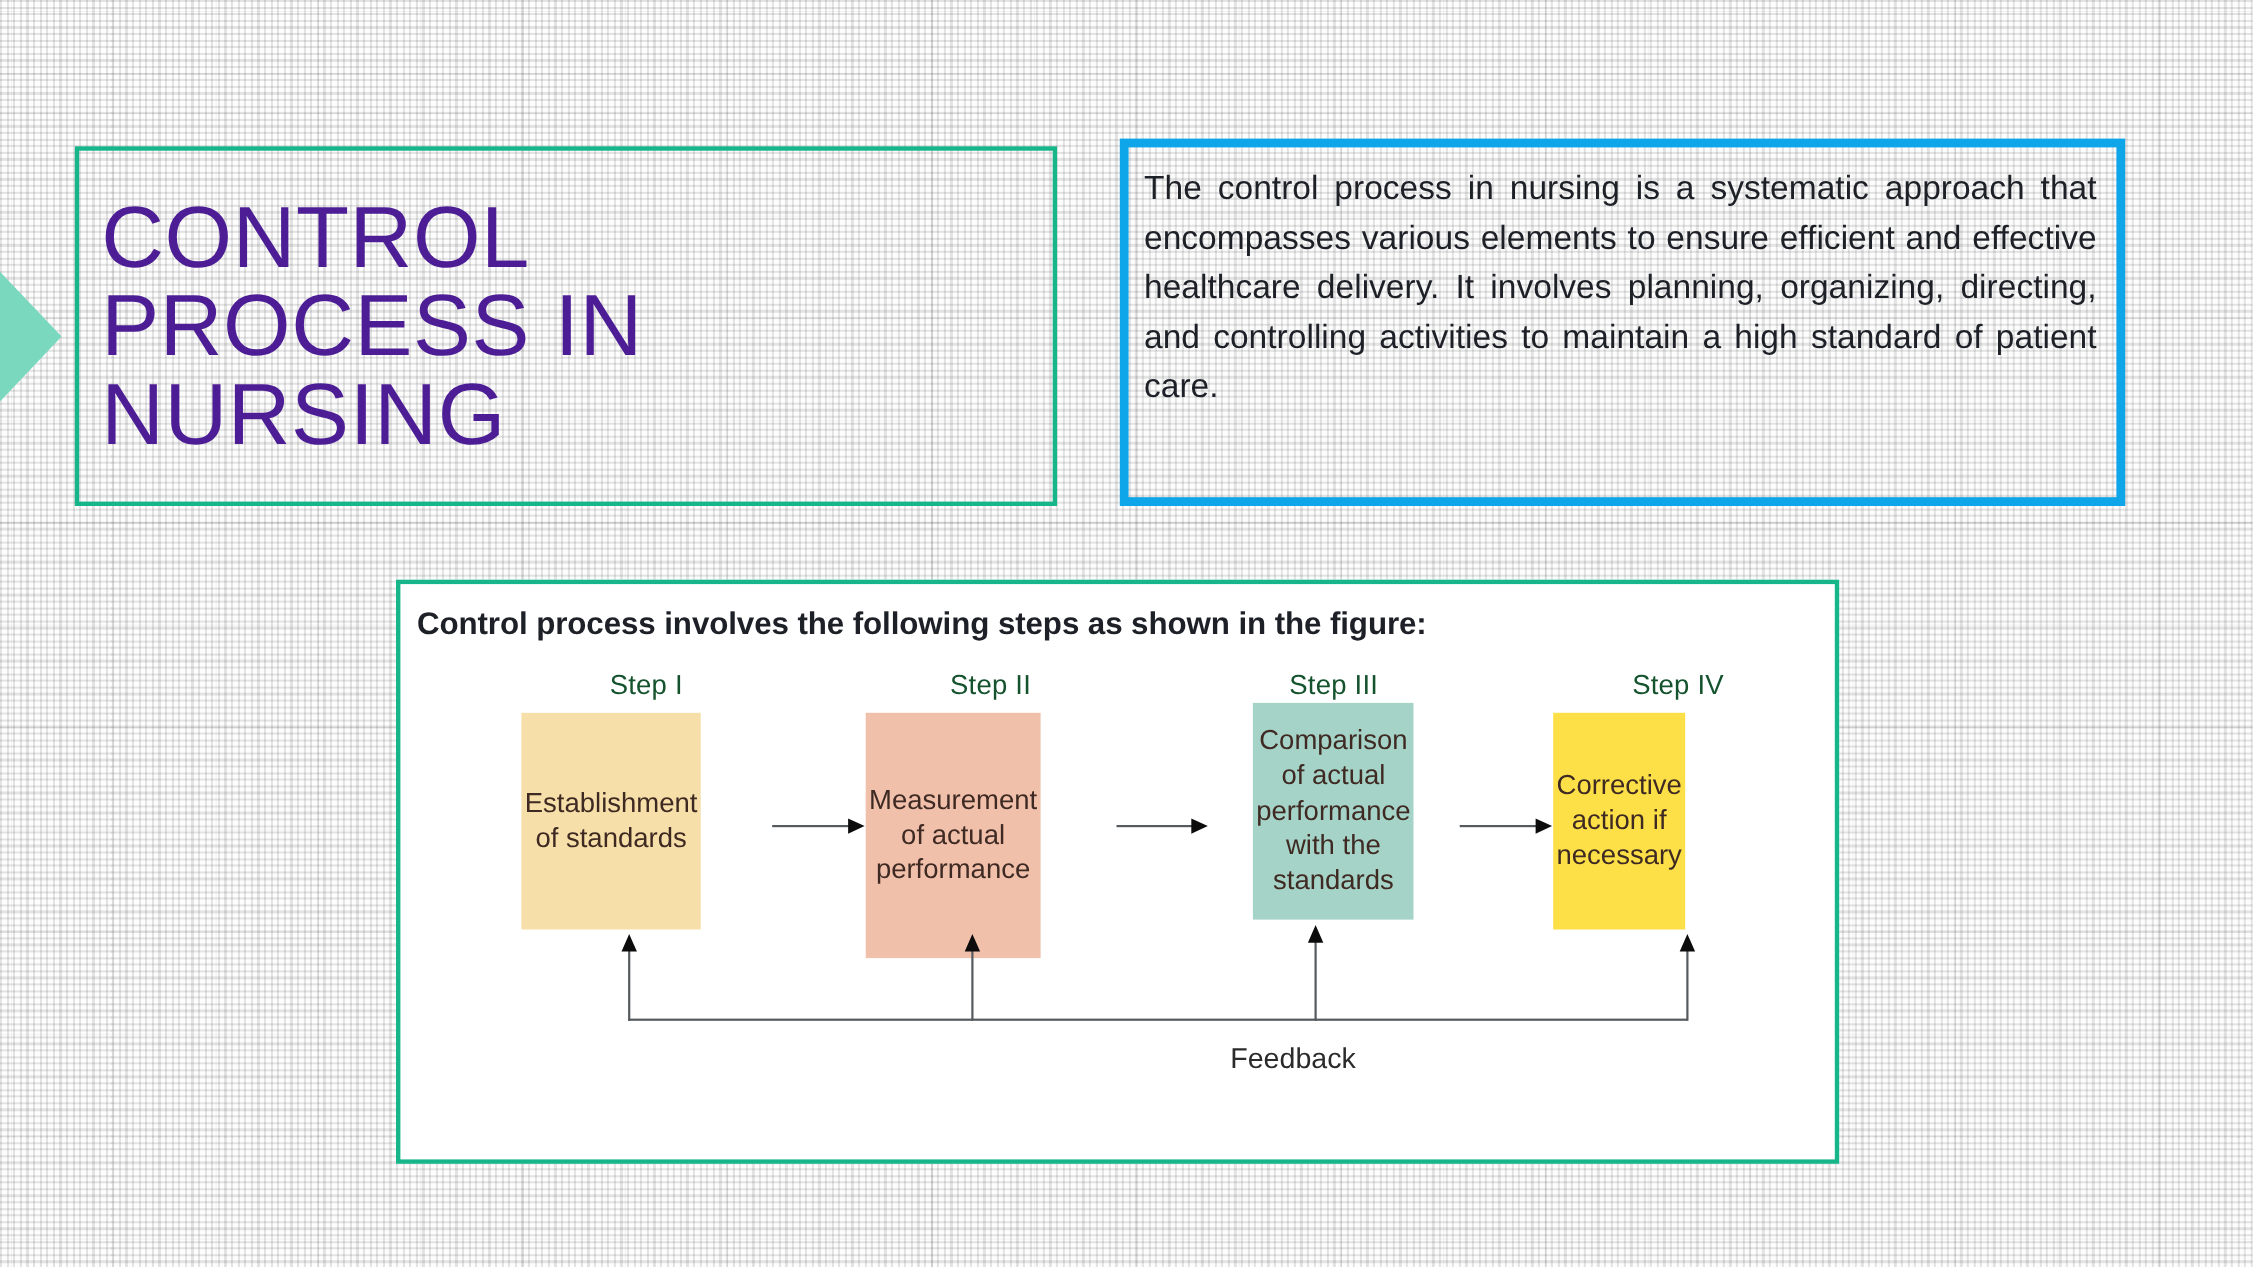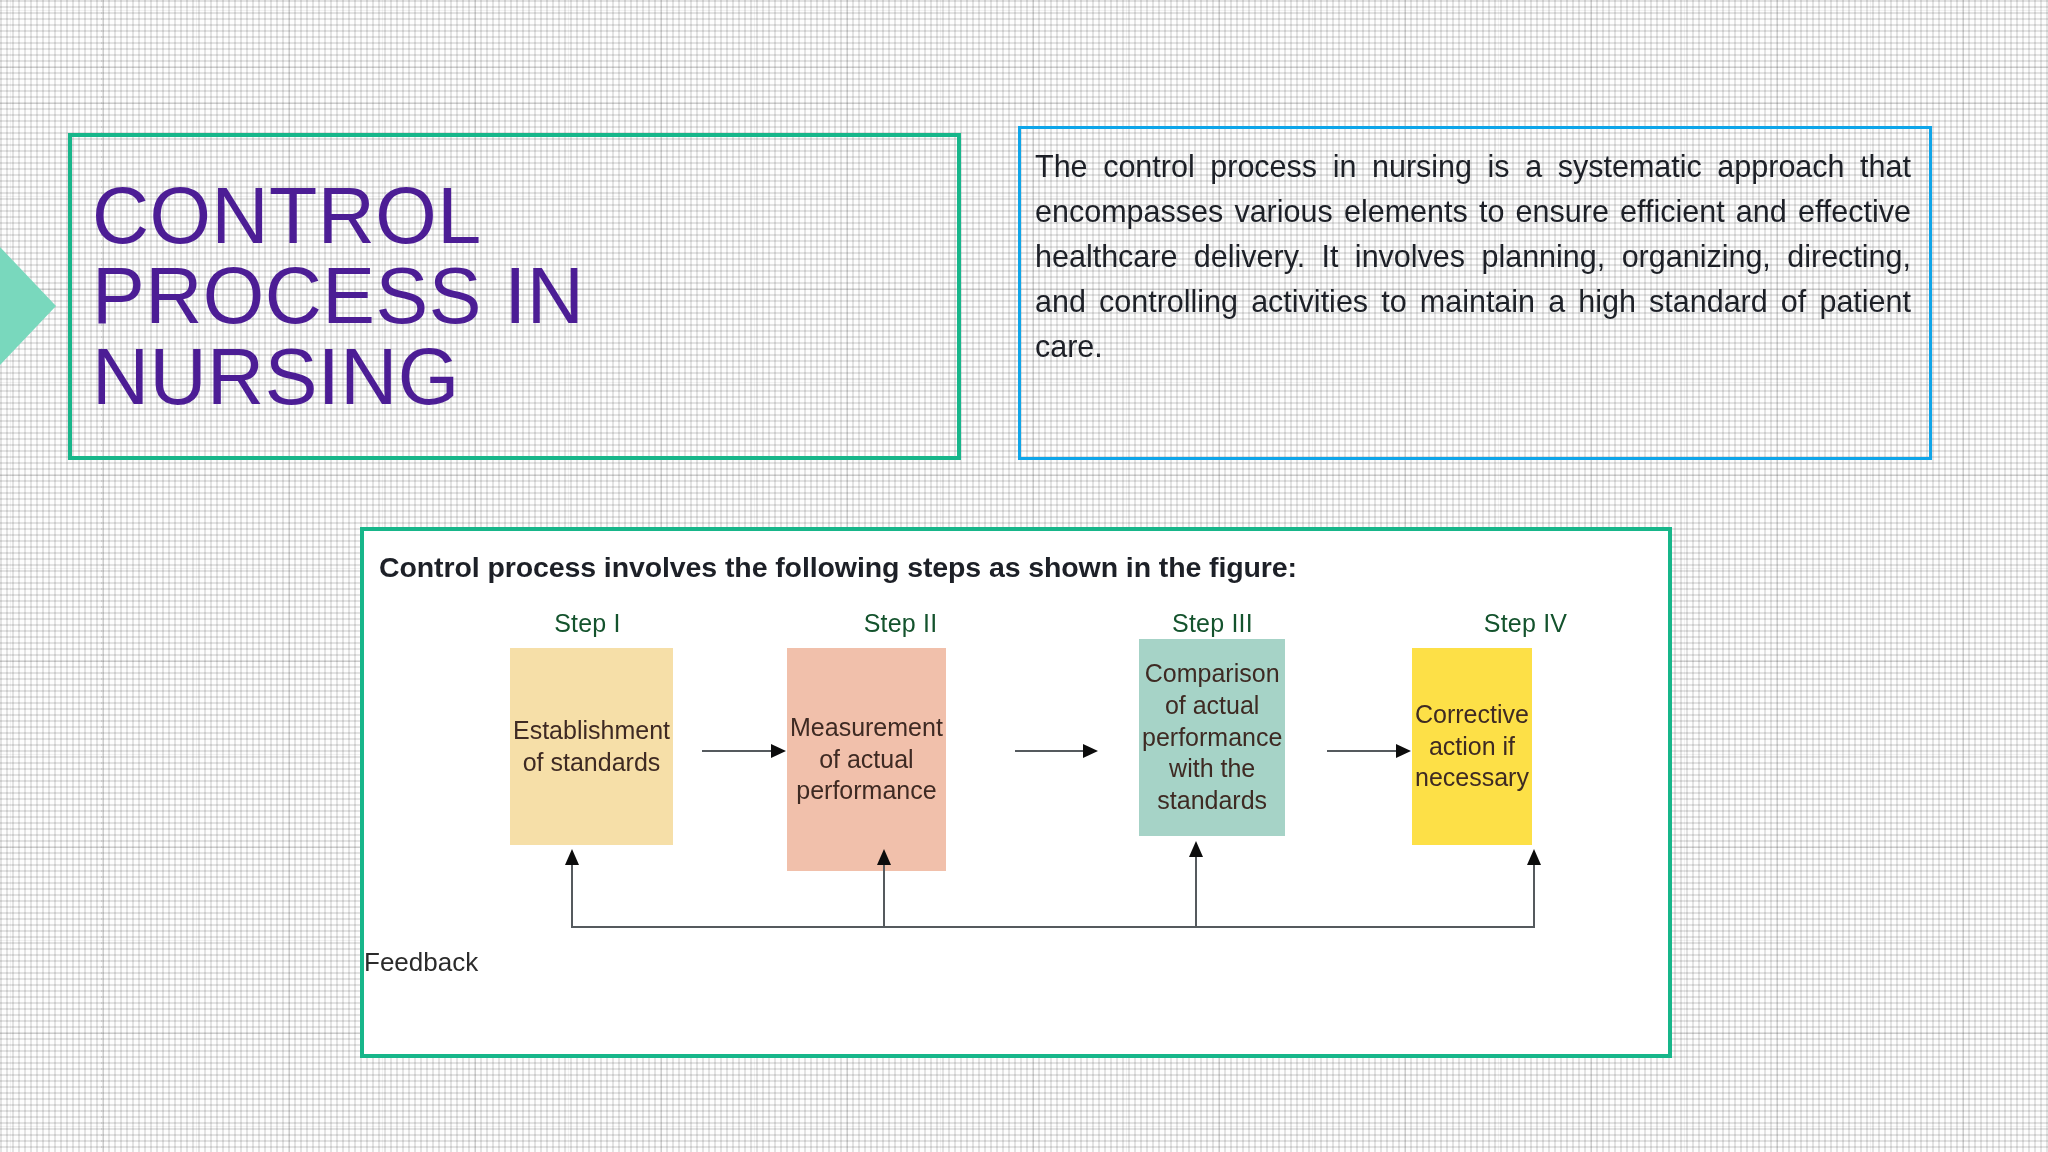--- a/index.html
+++ b/index.html
@@ -94,21 +94,21 @@
     white-space: pre-line;
   }
 
   
   #intro-card {
     position: absolute;
     left: 1018px;
     top: 126px;
     width: 914px;
     height: 334px;
-    border: 3px solid #0ea5e9;
+    border: 8px solid #0ea5e9;
     background: transparent;
     display: flex;
     align-items: flex-start;
   }
   #intro-text {
     font-size: 30.5px;
     line-height: 1.475;
     color: #1d2027;
     text-align: justify;
     text-justify: inter-word;
@@ -168,21 +168,21 @@
     text-align: center;
     font-size: 25px;
     line-height: 1.27;
     color: #3e2a23;
     white-space: pre-line;
     padding: 4px 3px;
   }
 
   
   #step-1 { left: 110px;  width: 227px; }
-  #step-1 .step-box { height: 197px; background: #f6dfa8; margin-left: 36px; }
+  #step-1 .step-box { height: 197px; background: #f6dfa8; }
 
   #step-2 { left: 423px;  width: 227px; }
   #step-2 .step-box { height: 223px; background: #f1c0ab; }
 
   #step-3 { left: 735px;  width: 227px; }
   #step-3 .step-box { height: 197px; background: #a6d3c7; top: 30px; }
 
   #step-4 { left: 1048px; width: 227px; }
   #step-4 .step-box { height: 197px; background: #e2afb0; }
 
@@ -244,23 +244,24 @@
   #fb-riser-3 { left: 831px; top: 245px; height: 74px; }
   #fb-head-3  { left: 825px; top: 232px; }
   #fb-riser-4 { left: 1169px; top: 253px; height: 66px; }
   #fb-head-4  { left: 1163px; top: 240px; }
 
   #feedback-label {
     position: absolute;
     left: 0;
     top: 338px;
     width: 1576px;
-    text-align: left;
+    text-align: center;
     font-size: 26px;
     color: #2b2b2b;
+    padding-left: 47px;
   }
 </style>
 </head>
 <body>
 
 <div id="slide-bg"></div>
 
 <div id="left-chevron"></div>
 
 <div id="title-card">

